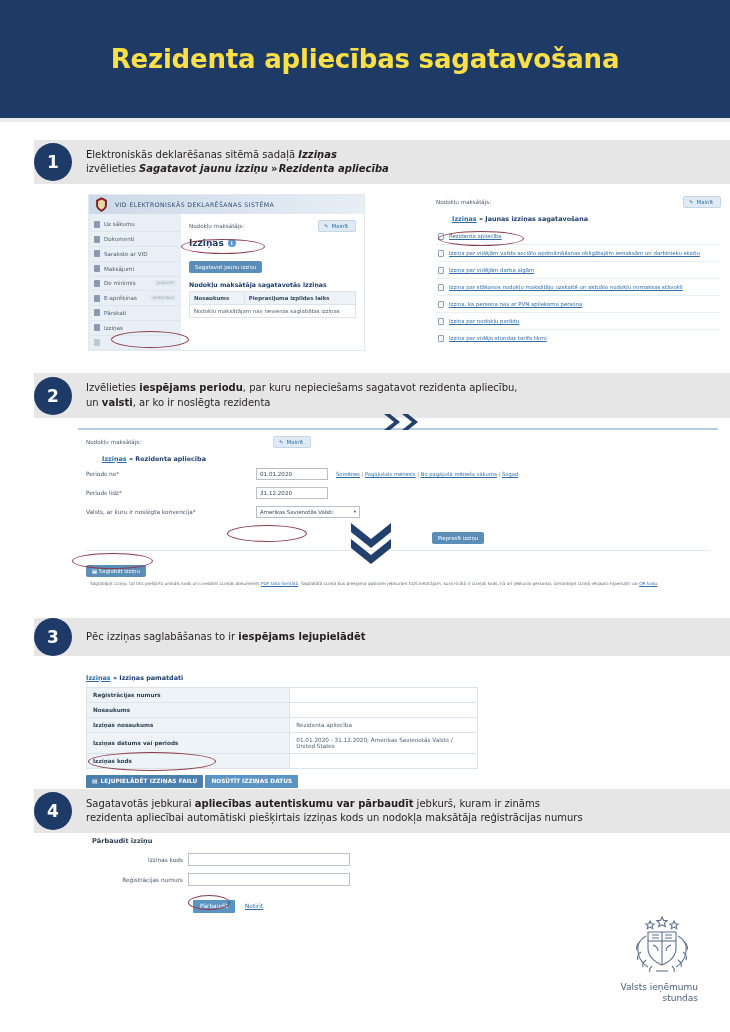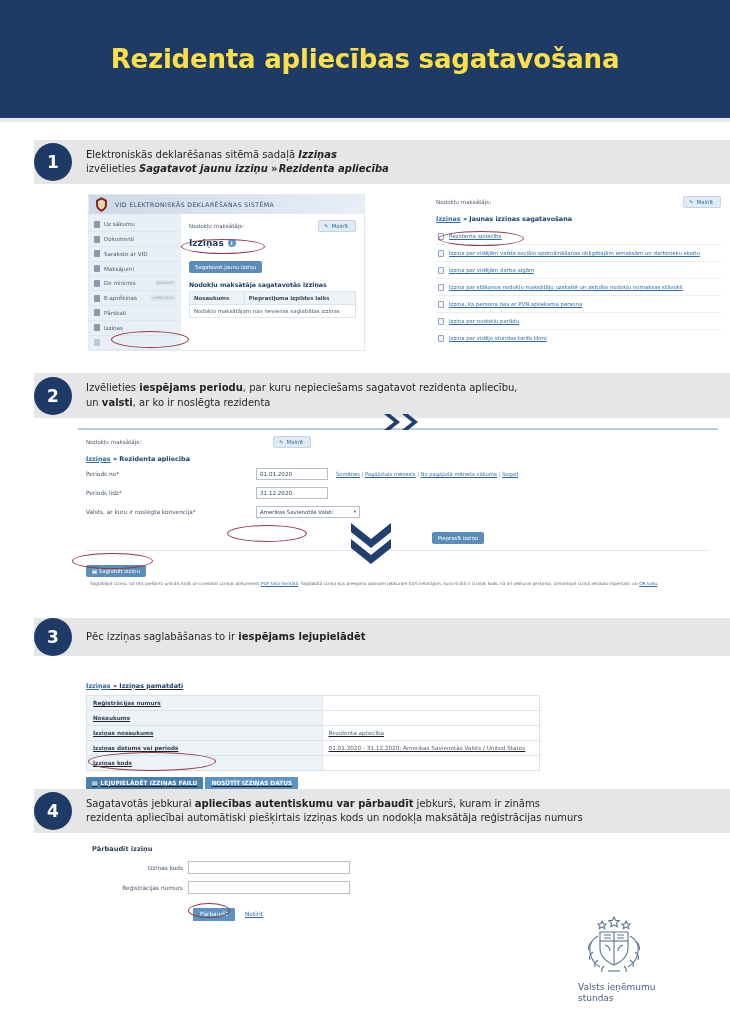--- a/index.html
+++ b/index.html
@@ -117,21 +117,21 @@
     position:absolute; border:1.4px solid #8c3b47; border-radius:50%;
     pointer-events:none; z-index:5;
   }
 
   
   .chev-right { position:absolute; display:flex; gap:1px; z-index:4; }
   .chev-down { position:absolute; z-index:4; }
 
   
   .panel-right { background:#fff; }
-  .crumb { font-size:6.4px; font-weight:bold; color:#1d3f6b; margin:7px 0 5px; }
+  .crumb { font-size:6.4px; font-weight:bold; color:#1d3f6b; margin:7px 16px 5px; }
   .crumb a { color:#2d6ca8; text-decoration:underline; font-weight:bold; }
   .lnk-row {
     display:flex; align-items:flex-start; gap:5px;
     padding:4.5px 2px; border-bottom:1px solid #eaeff4;
     font-size:5.4px;
   }
   .lnk-row .doc {
     width:6px; height:7px; flex:0 0 auto;
     border:1px solid #8fa4ba; border-radius:1px; background:#f4f8fb;
   }
@@ -186,21 +186,21 @@
   .v-inp { width:162px; height:13px; border:1px solid #b7bfc8; background:#fff; }
   .btn-parb {
     background:#5b93c3; color:#fff; font-size:5.8px;
     padding:3.5px 7px; border-radius:1px; display:inline-block;
   }
   .lnk-not { color:#2d6ca8; text-decoration:underline; font-size:5.8px; margin-left:5px; }
 
   
   .footer-logo {
     position:absolute; right:32px; bottom:28px;
-    width:120px; text-align:left; color:#4a6180;
+    width:120px; text-align:right; color:#4a6180;
   }
   .footer-logo .cap { font-size:9px; line-height:1.25; margin-top:2px; }
 </style>
 </head>
 <body>
 
 <div class="header">
   <div class="header-title">Rezidenta apliecības sagatavošana</div>
 </div>
 <div class="header-rule"></div>
@@ -427,21 +427,21 @@
   <div class="step-head-wrap">
     <div class="step-num">3</div>
     <div class="step-bar">
       <div class="step-text">
         <span>Pēc izziņas saglabāšanas to ir </span><b>iespējams lejupielādēt</b>
       </div>
     </div>
   </div>
 
   <div class="shot" style="position:relative; height:125px; margin-top:6px;">
-    <div style="position:absolute; left:86px; top:20px; width:454px;text-decoration:underline;">
+    <div style="position:absolute; left:86px; top:12px; width:392px;">
       <div class="crumb" style="margin:0 0 5px;">
         <a>Izziņas</a><span> » </span><span>Izziņas pamatdati</span>
       </div>
       <table class="kv">
         <tbody>
             <tr>
           <td class="k">Reģistrācijas numurs</td>
           <td class="v"></td>
         </tr>
         <tr>
@@ -478,21 +478,21 @@
   <div class="step-head-wrap">
     <div class="step-num">4</div>
     <div class="step-bar">
       <div class="step-text">
         <span>Sagatavotās jebkurai </span><b>apliecības autentiskumu var pārbaudīt</b><span> jebkurš, kuram ir zināms</span><br>
         <span>rezidenta apliecībai automātiski piešķirtais izziņas kods un nodokļa maksātāja reģistrācijas numurs</span>
       </div>
     </div>
   </div>
 
-  <div class="shot" style="position:relative; height:95px; margin-top:8px;">
+  <div class="shot" style="position:relative; height:95px; margin-top:0;">
     <div style="position:absolute; left:92px; top:4px; width:280px;">
       <div class="v-h">Pārbaudīt izziņu</div>
       <div class="v-row">
         <div class="v-lbl">Izziņas kods</div>
         <div class="v-inp"></div>
       </div>
       <div class="v-row">
         <div class="v-lbl">Reģistrācijas numurs</div>
         <div class="v-inp"></div>
       </div>

